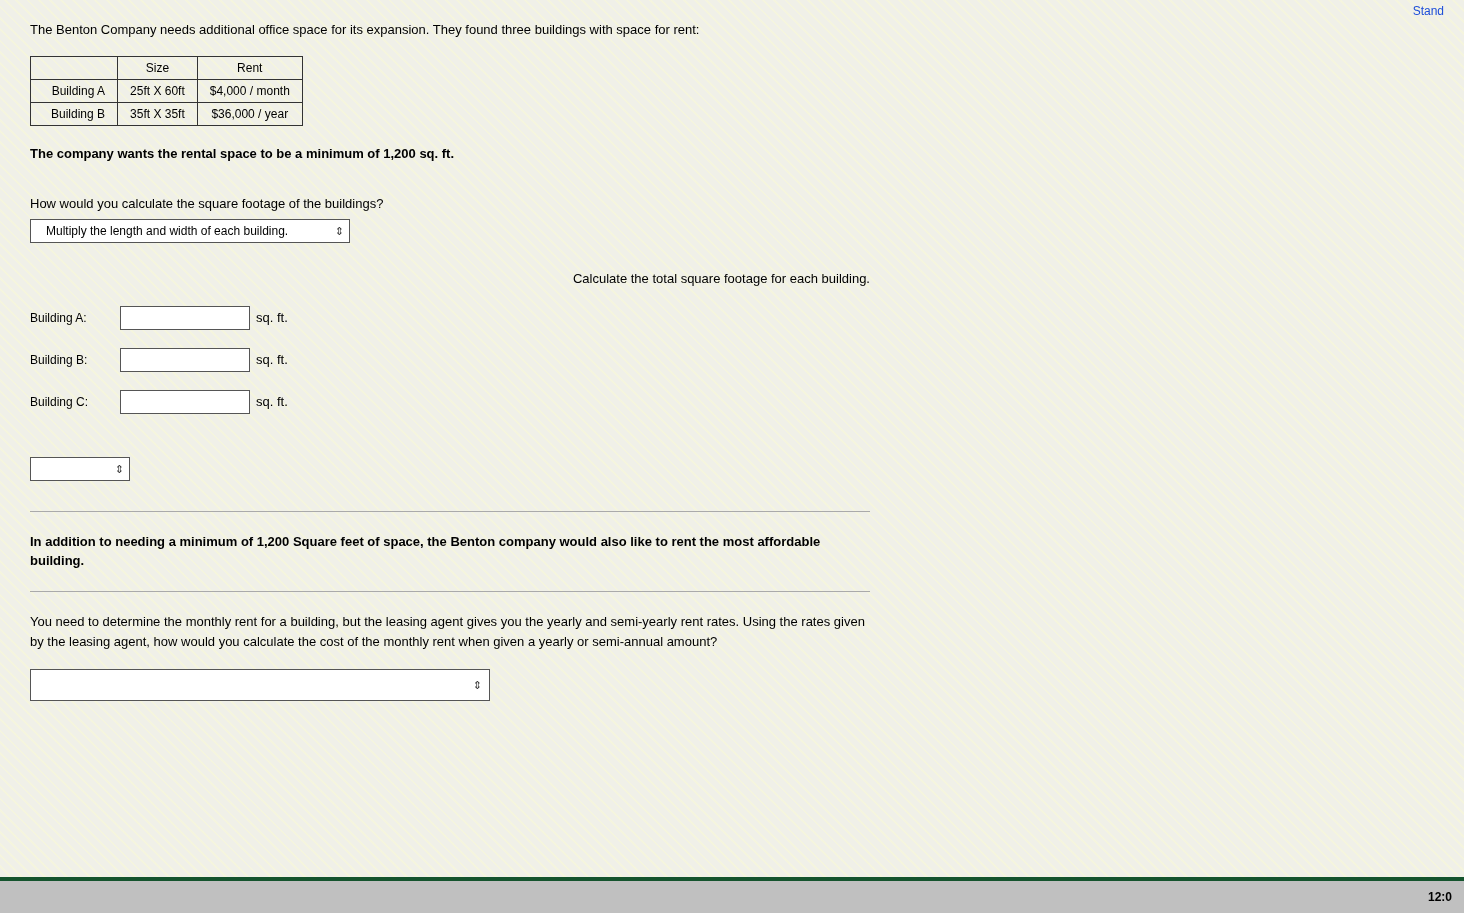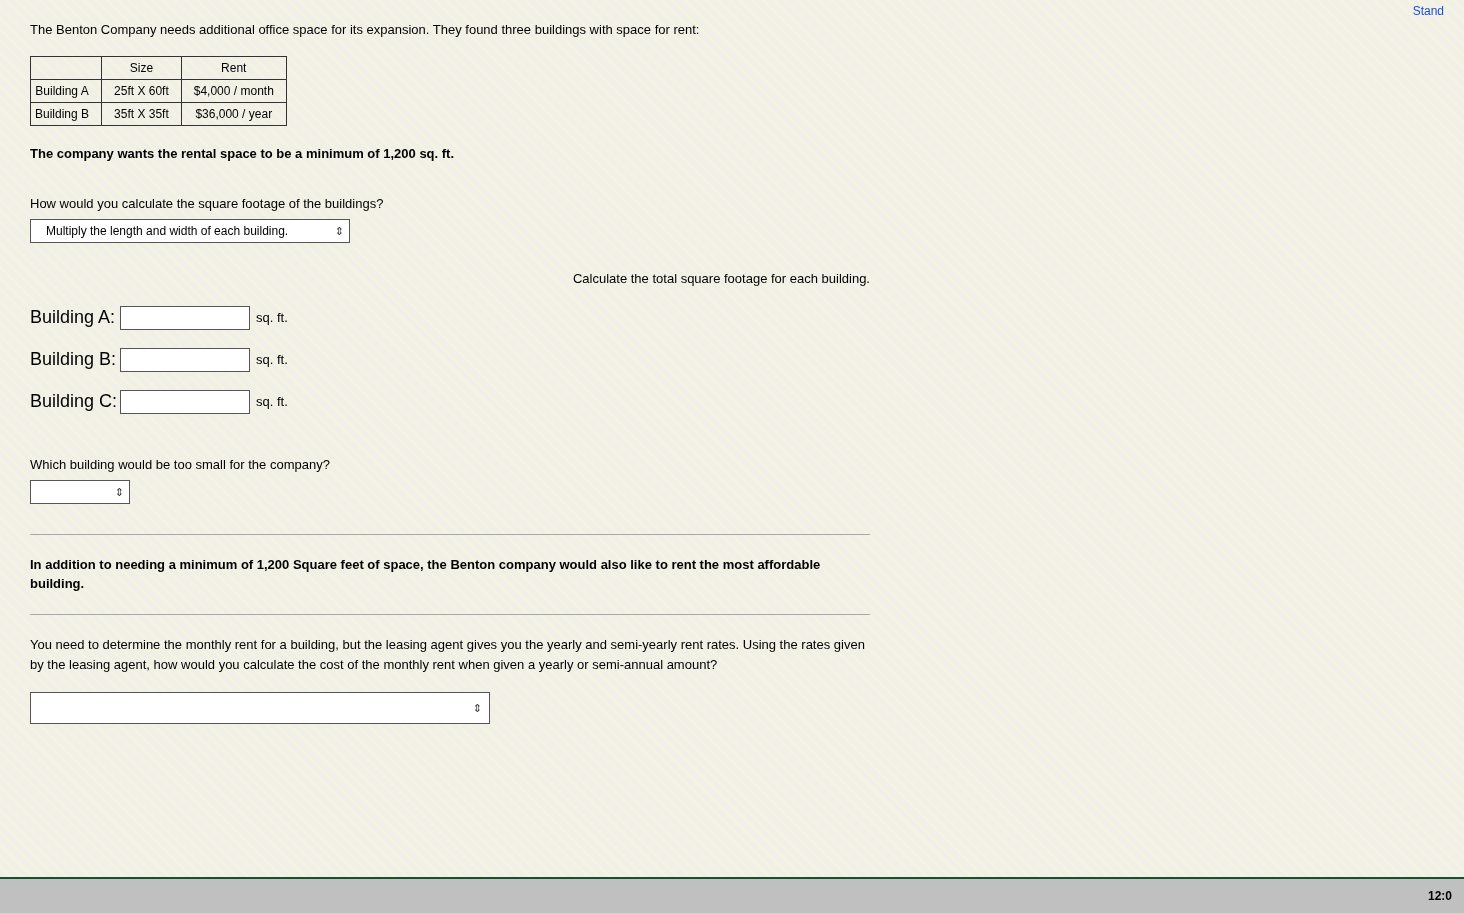--- a/index.html
+++ b/index.html
@@ -42,22 +42,22 @@
 
     .buildings-table td,
     .buildings-table th {
       border: 1px solid #333;
       padding: 4px 12px;
       font-size: 12px;
       text-align: center;
     }
 
     .buildings-table .col-label {
-      text-align: center;
-      padding-left: 4px;
+      text-align: right;
+      padding-left: 20px;
     }
 
     .minimum-text {
       font-size: 13px;
       font-weight: bold;
       margin-bottom: 20px;
     }
 
     .question-label {
       font-size: 13px;
@@ -98,21 +98,21 @@
       text-align: right;
     }
 
     .building-input-row {
       display: flex;
       align-items: center;
       margin-bottom: 18px;
     }
 
     .building-input-label {
-      font-size: 18px;
+      font-size: 12px;
       width: 90px;
     }
 
     .building-input {
       border: 1px solid #555;
       background: white;
       width: 130px;
       height: 24px;
       padding: 2px 4px;
       font-size: 12px;
@@ -208,21 +208,21 @@
       margin: 20px 0;
     }
 
     .taskbar {
       position: fixed;
       bottom: 0;
       left: 0;
       right: 0;
       height: 36px;
       background: #c0c0c0;
-      border-top: 2px solid #14532d;
+      border-top: 4px solid #14532d;
       display: flex;
       align-items: center;
       padding: 0 8px;
       gap: 4px;
     }
 
     .taskbar-time {
       position: absolute;
       right: 12px;
       font-size: 12px;
@@ -295,21 +295,20 @@
 
   <div class="building-input-row">
     <span class="building-input-label">Building C:</span>
     <input type="text" class="building-input" value="" style="">
     <span class="unit-label">sq. ft.</span>
   </div>
 
   <br>
 
   <div class="which-building-section">
-    <p class="which-building-label">Which building would be too small for the company?</p>
     <div class="small-select-wrapper">
       <select class="small-select">
         <option value=""></option>
         <option value="Building A">Building A</option>
         <option value="Building B">Building B</option>
         <option value="Building C">Building C</option>
       </select>
     </div>
   </div>
 

